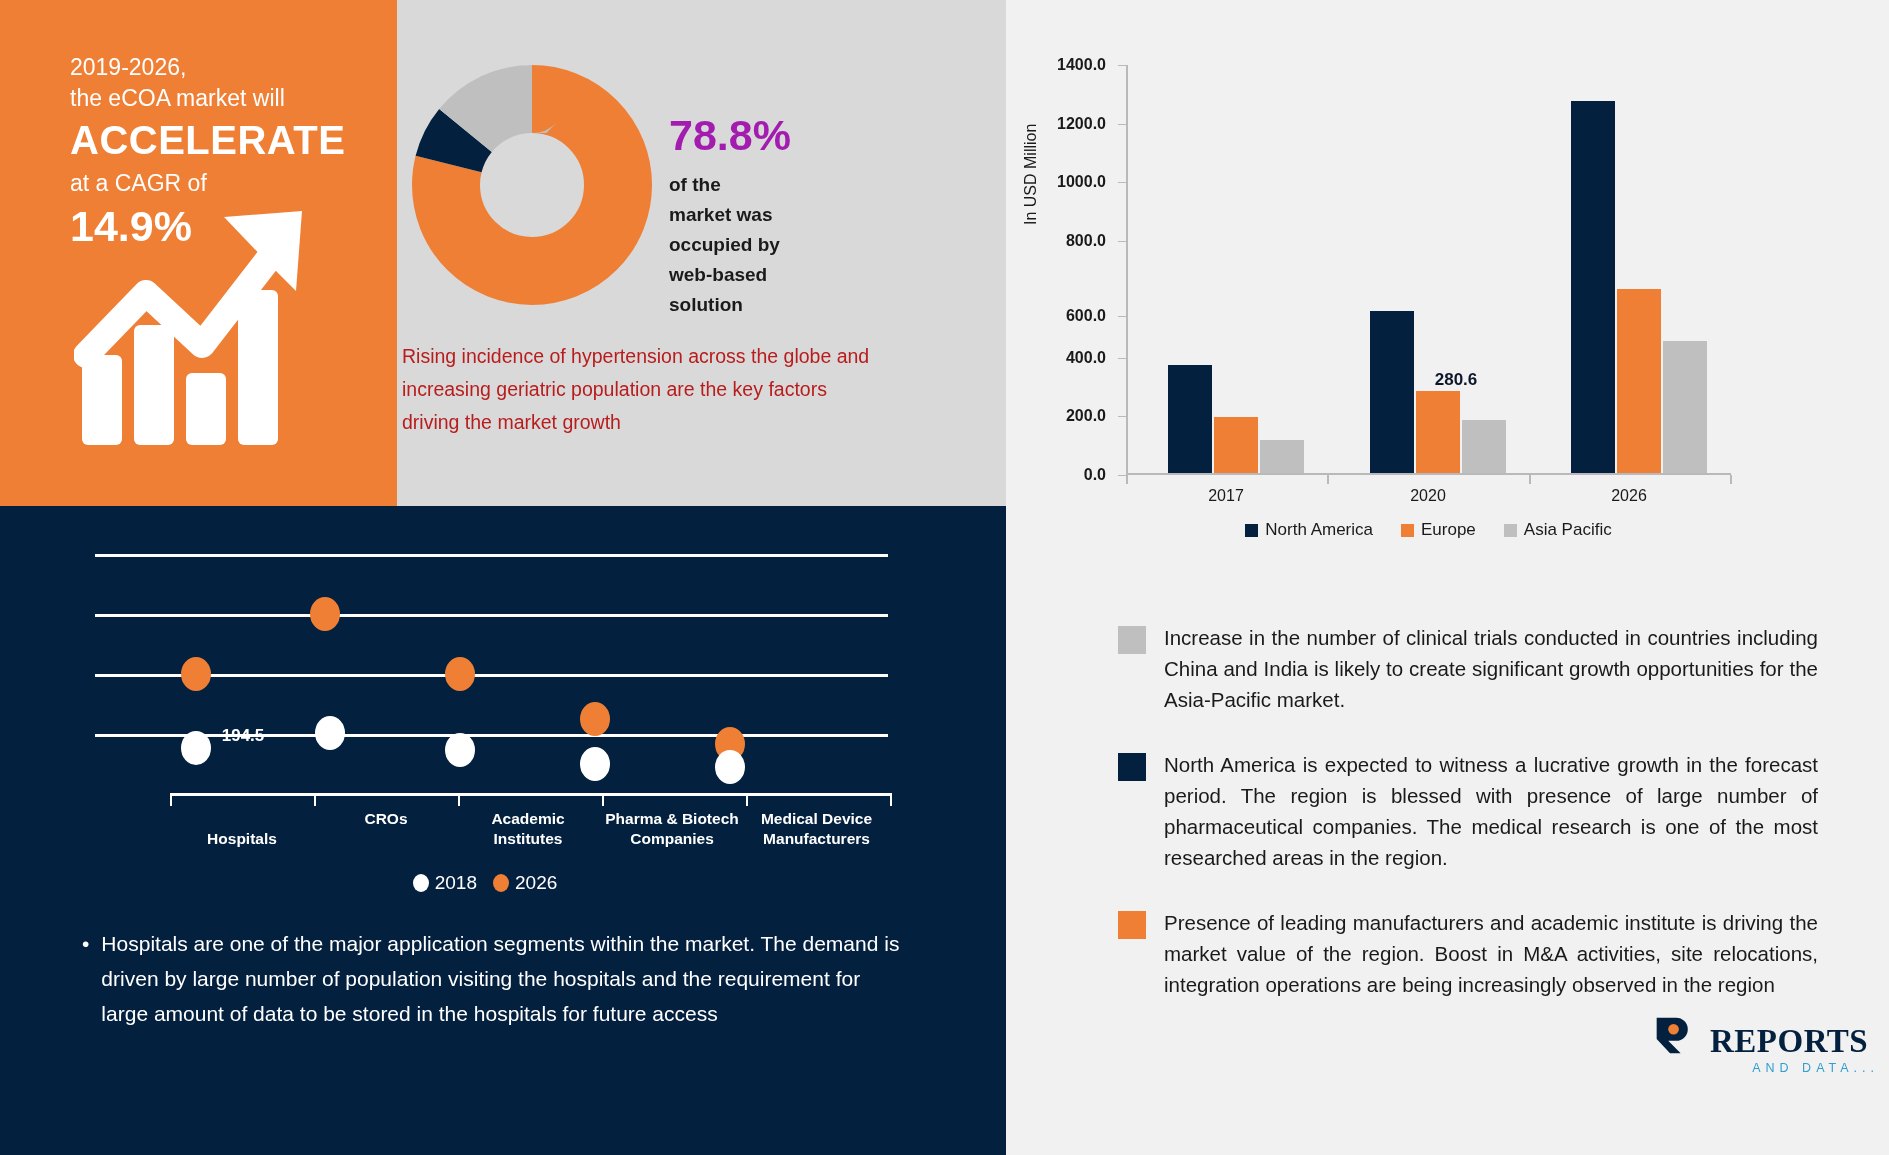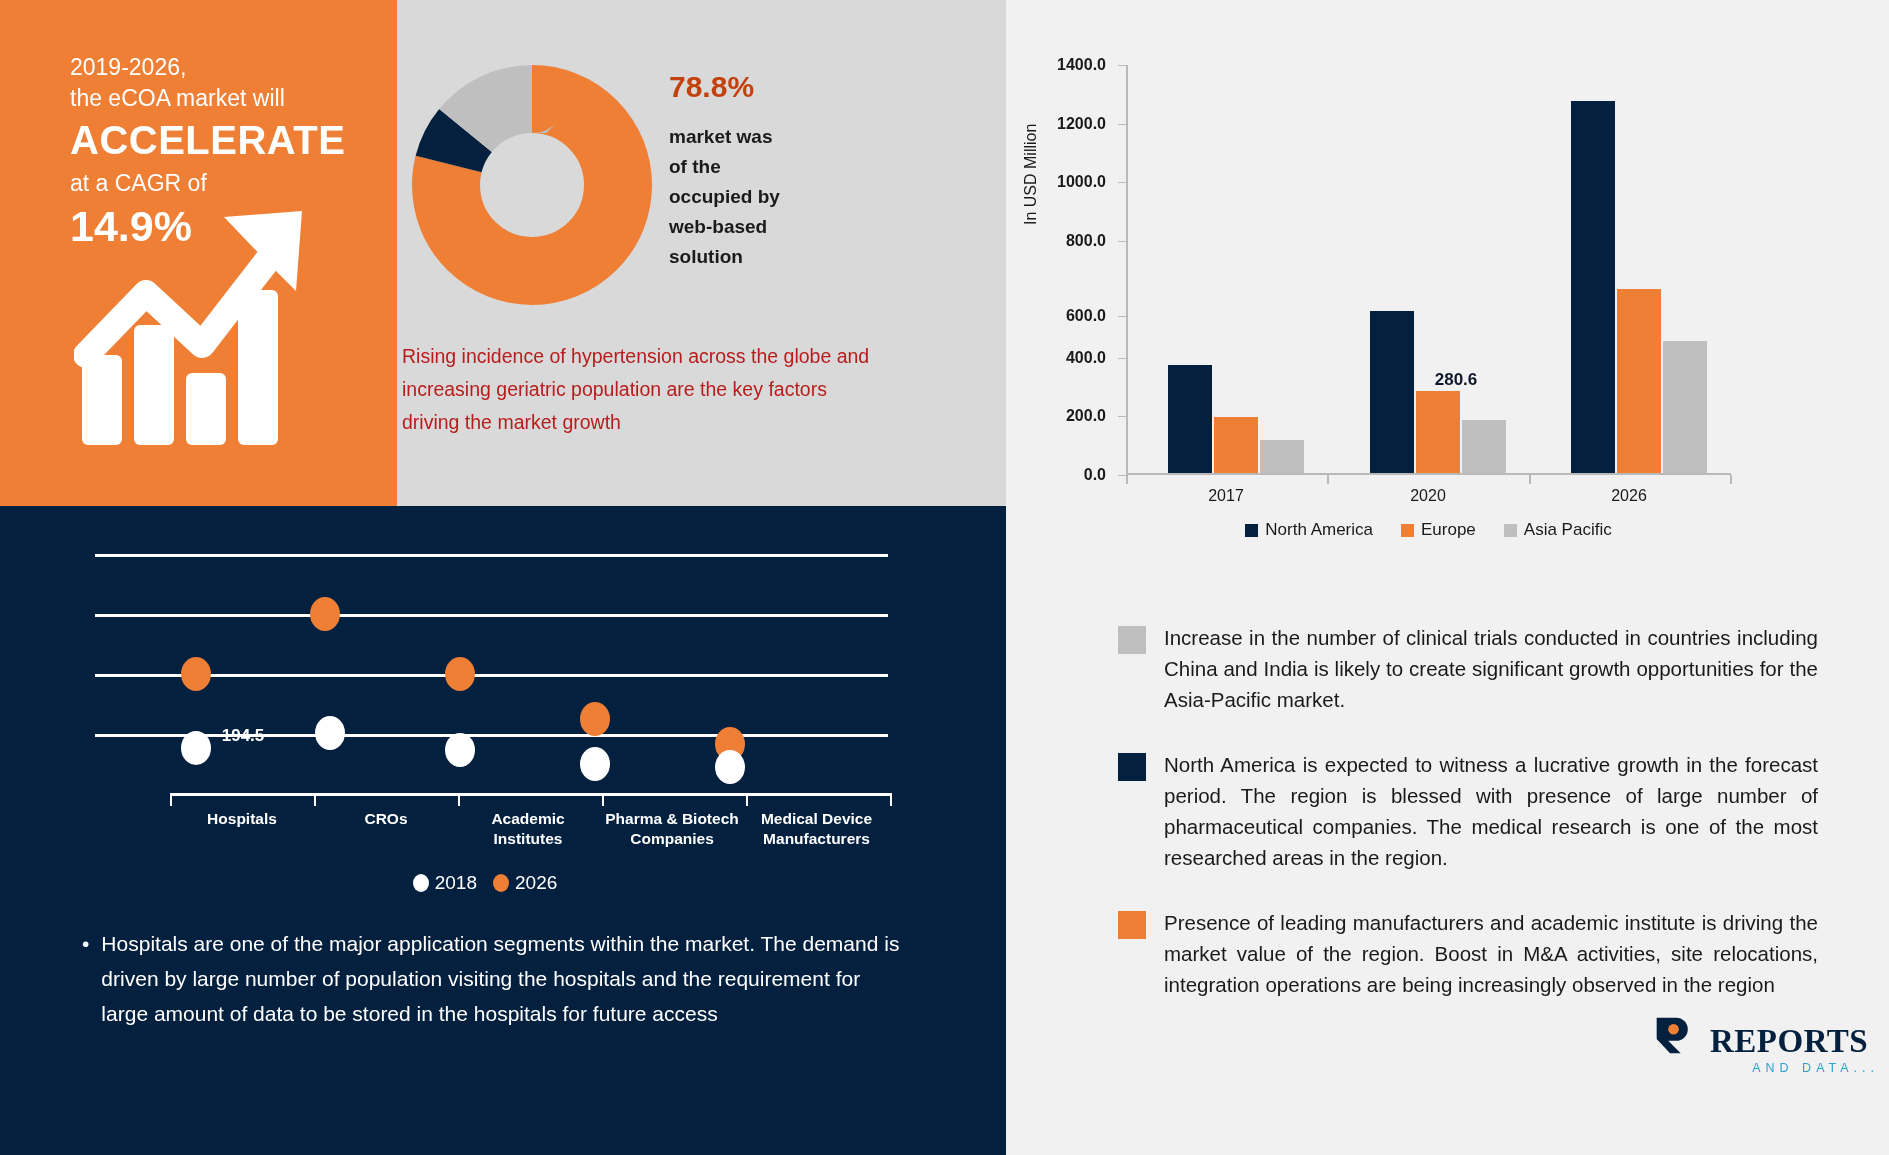--- a/index.html
+++ b/index.html
@@ -27,21 +27,21 @@
   .cagr-pct { font-size: 43px; font-weight: 700; line-height: 52px; }
   .growth-icon { position: absolute; left: 74px; top: 195px; width: 250px; height: 250px; }
 
   
   .donut-panel {
     position: absolute; left: 397px; top: 0; width: 609px; height: 506px;
     background: #d9d9d9;
   }
   .donut-wrap { position: absolute; left: 15px; top: 65px; width: 240px; height: 240px; }
   .pct-block { position: absolute; left: 272px; top: 60px; width: 300px; color: #1a1a1a; }
-  .pct-num { font-size: 30px; font-weight: 700; color: #c2410c; line-height: 54px; }
+  .pct-num { font-size: 43px; font-weight: 700; color: #a21caf; line-height: 54px; margin-top: 48px; }
   .pct-desc { font-size: 19px; font-weight: 700; line-height: 30px; margin-top: 8px; }
   .donut-note {
     position: absolute; left: 5px; top: 340px; width: 480px;
     font-size: 19.5px; line-height: 33px; color: #b91c1c;
   }
 
   
   .dot-panel {
     position: absolute; left: 0; top: 506px; width: 1006px; height: 649px;
     background: #04203f;
@@ -171,22 +171,22 @@
             <circle r="86" fill="none" stroke="#ee7f34" stroke-width="68" stroke-dasharray="425.8 114.5" stroke-dashoffset="0"></circle>
             <circle r="86" fill="none" stroke="#04203f" stroke-width="68" stroke-dasharray="37.8 502.5" stroke-dashoffset="-425.8"></circle>
             <circle r="86" fill="none" stroke="#bfbfbf" stroke-width="68" stroke-dasharray="76.7 463.6" stroke-dashoffset="-463.6"></circle>
           </g>
         </svg>
       </div>
 
       <div class="pct-block">
         <div class="pct-num">78.8%</div>
         <div class="pct-desc">
+          <div>of the</div>
           <div>market was</div>
-          <div>of the</div>
           <div>occupied by</div>
           <div>web-based</div>
           <div>solution</div>
         </div>
       </div>
 
       <div class="donut-note">Rising incidence of hypertension across  the globe and increasing geriatric population are the key factors driving the  market growth</div>
     </div>
 
     <div class="dot-panel">
@@ -215,21 +215,21 @@
 
         <div class="dc-axis-h"></div>
         <div class="dc-tick" style="left:95px;"></div>
         <div class="dc-tick" style="left:239px;"></div>
         <div class="dc-tick" style="left:383px;"></div>
         <div class="dc-tick" style="left:527px;"></div>
         <div class="dc-tick" style="left:671px;"></div>
         <div class="dc-tick" style="left:815px;"></div>
 
         <div class="dc-catlabels">
-          <div class="dc-cat" style="left:0px;   width:144px;">Hospitals</div>
+          <div class="dc-cat" style="left:0px;   width:144px;margin-top:20px;">Hospitals</div>
           <div class="dc-cat" style="left:144px; width:144px;">CROs</div>
           <div class="dc-cat" style="left:285px; width:146px;">Academic Institutes</div>
           <div class="dc-cat" style="left:429px; width:146px;">Pharma &amp; Biotech Companies</div>
           <div class="dc-cat" style="left:573px; width:147px;">Medical Device Manufacturers</div>
         </div>
 
         <div class="dc-legend">
           <span class="item">
             <span class="swatch-dot" style="background:#ffffff;"></span>
             <span>2018</span>

